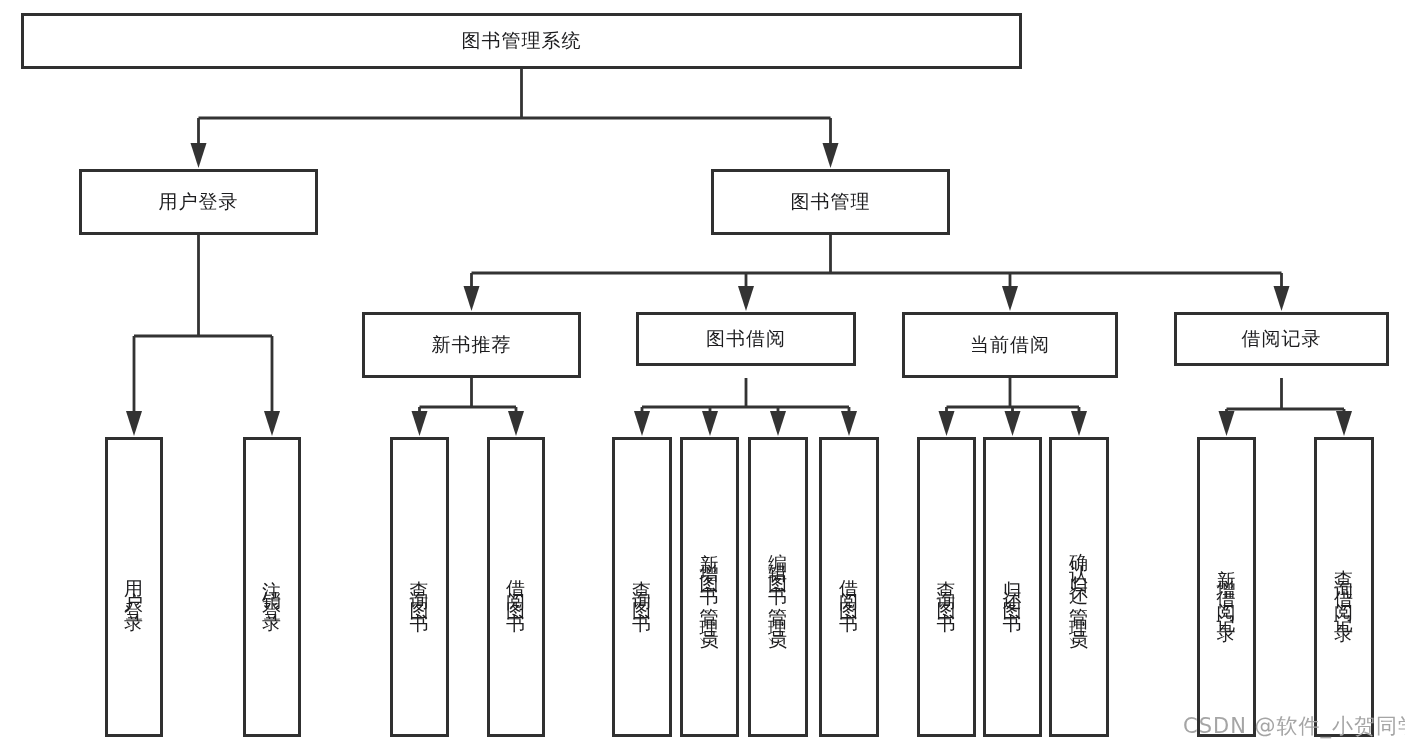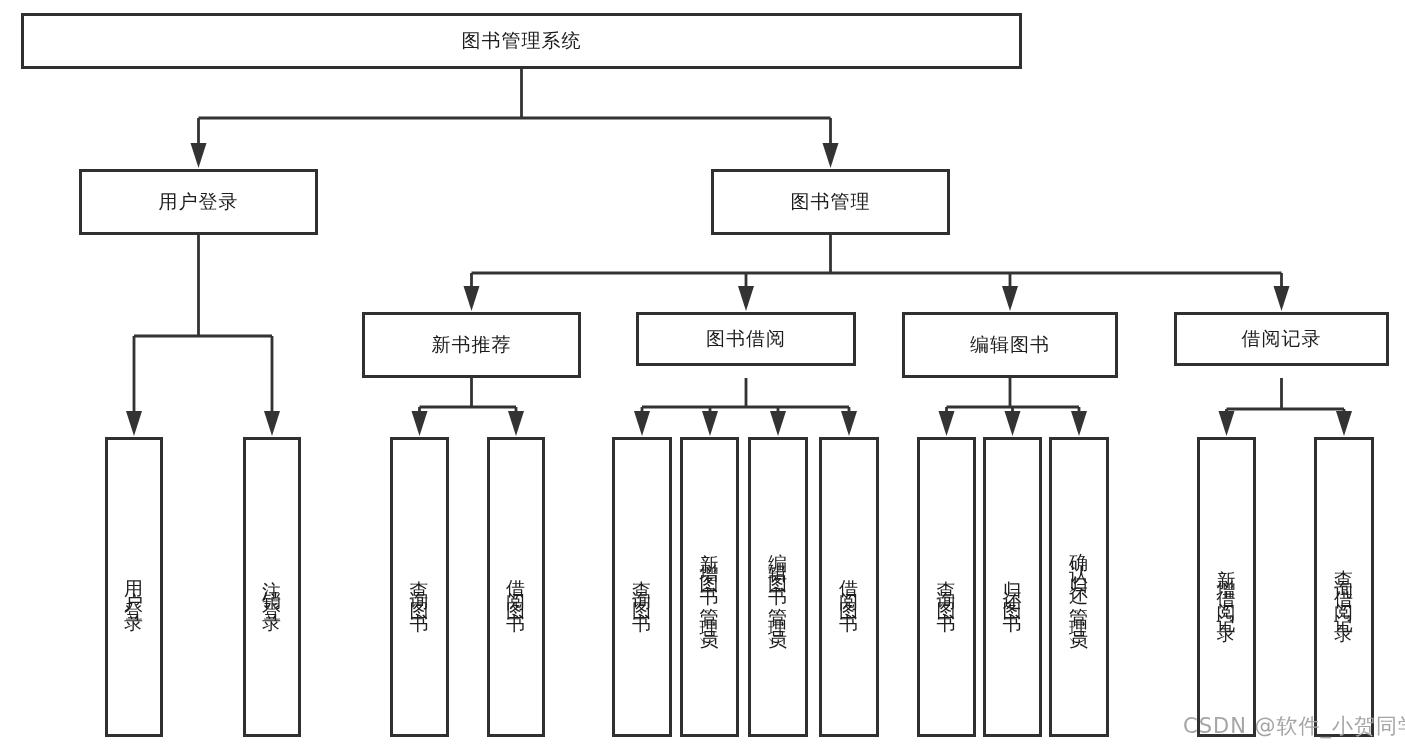--- a/index.html
+++ b/index.html
@@ -120,21 +120,21 @@
     <span>图书管理</span>
   </div>
 
   <div class="box" style="left:362px; top:312px; width:219px; height:66px;align-items:center;">
     <span>新书推荐</span>
   </div>
   <div class="box" style="left:636px; top:312px; width:220px; height:54px;">
     <span>图书借阅</span>
   </div>
   <div class="box" style="left:902px; top:312px; width:216px; height:66px;">
-    <span>编辑图书</span>
+    <span>当前借阅</span>
   </div>
   <div class="box" style="left:1174px; top:312px; width:215px; height:54px;">
     <span>借阅记录</span>
   </div>
 
   <div class="box vbox" style="left:105px; top:437px; width:58px; height:300px;">
     <span>用户登录</span>
   </div>
   <div class="box vbox" style="left:243px; top:437px; width:58px; height:300px;">
     <span>注销登录</span>

